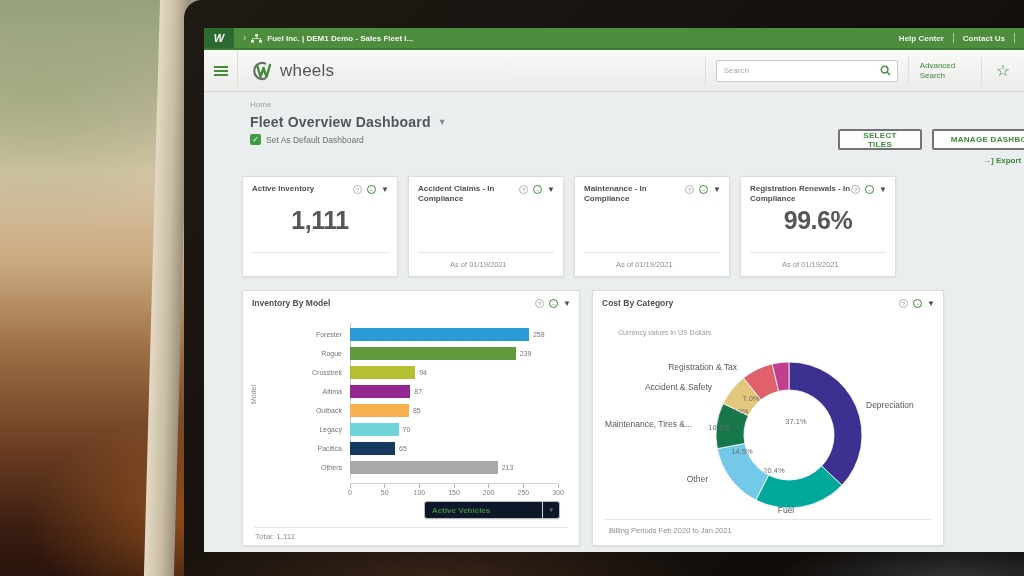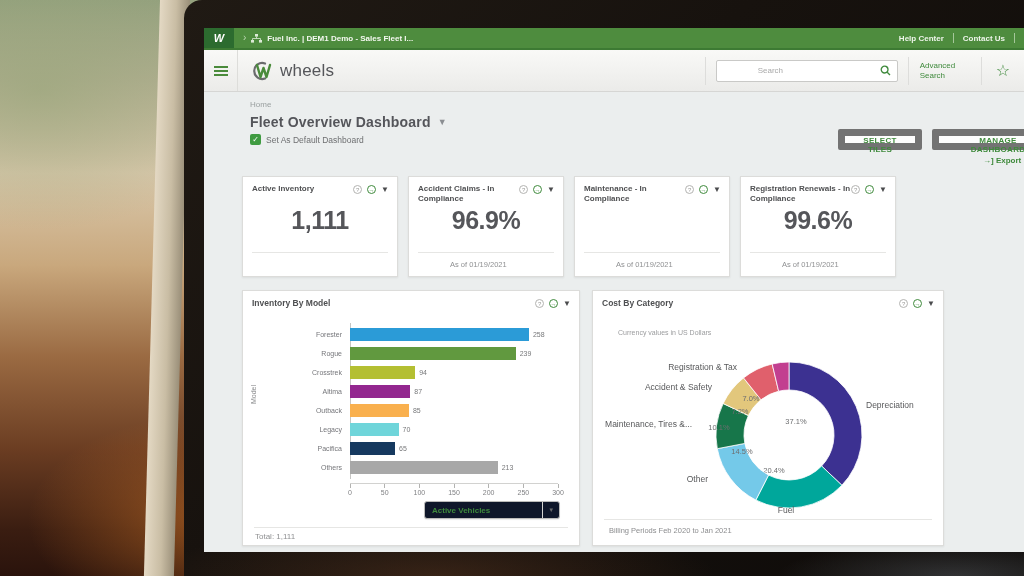--- a/index.html
+++ b/index.html
@@ -49,40 +49,40 @@
     background:linear-gradient(#f9f9f7,#ebebe9); border-bottom:1px solid #d6d6d4;
     display:flex; align-items:center; }
   .menu-btn { width:34px; height:100%; border-right:1px solid #ddddda; display:flex;
     align-items:center; justify-content:center; cursor:pointer; }
   .hamburger { width:14px; height:2px; background:#4a8b3b; box-shadow:0 -4px 0 #4a8b3b, 0 4px 0 #4a8b3b; }
   .logo { margin-left:13px; display:flex; align-items:center; gap:5px; }
   .logo-text { font-size:17px; color:#55565a; letter-spacing:.2px; }
   .ab-spacer { flex:1; }
   .ab-sep { width:1px; height:28px; background:#dddddb; flex:0 0 auto; }
   .searchbox { width:182px; height:22px; background:#fff; border:1px solid #c9c9c7; border-radius:2px;
-    display:flex; align-items:center; margin:0 10px;padding-left:34px; }
+    display:flex; align-items:center; margin:0 10px; }
   .searchbox input { flex:1; border:none; outline:none; font-size:8px; padding:0 7px;
     color:#555; background:transparent; font-family:"Liberation Sans",sans-serif; }
   .searchbox input::placeholder { color:#a9a9a9; }
   .search-ico { margin-right:6px; display:flex; }
   .adv { font-size:8px; color:#3f8a3c; width:50px; line-height:1.25; margin:0 11px; cursor:pointer; }
   .star { font-size:16px; color:#3f8a3c; margin:0 14px; cursor:pointer; line-height:1; }
 
   
   .content { position:absolute; top:64px; left:0; right:0; bottom:0; }
   .breadcrumb { position:absolute; left:46px; top:8px; font-size:8px; color:#9aa0a0; }
   .page-title-row { position:absolute; left:46px; top:22px; display:flex; align-items:center; }
   .page-title { font-size:14px; font-weight:bold; color:#54555a; letter-spacing:.2px; }
   .title-caret { font-size:9px; color:#8b8e92; margin-left:7px; cursor:pointer; }
   .default-row { position:absolute; left:46px; top:42px; display:flex; align-items:center; }
   .checkbox { width:11px; height:11px; background:#3f9b41; border-radius:2px; color:#fff;
     font-size:8px; line-height:11px; text-align:center; cursor:pointer; }
   .default-label { font-size:8.5px; color:#6e6f71; margin-left:5px; }
 
-  .btn { position:absolute; top:37px; height:21px; background:#fdfdfd; border:7px solid #737373;
+  .btn { position:absolute; top:37px; height:21px; background:#fdfdfd; border:2px solid #737373;
     border-radius:2px; color:#3f8a3c; font-size:8px; font-weight:bold; letter-spacing:.3px;
     padding:0 12px; cursor:pointer; font-family:"Liberation Sans",sans-serif; }
   .btn-select { left:634px; width:84px; }
   .btn-manage { left:728px; width:132px; }
   .export-link { position:absolute; left:779px; top:64px; font-size:8px; font-weight:bold;
     color:#3f8a3c; cursor:pointer; white-space:nowrap; }
 
   
   .card { background:#fff; border:1px solid #dcdcda; box-shadow:0 1px 2px rgba(0,0,0,.07);
     position:relative; }
@@ -228,21 +228,20 @@
 
       <section class="card kpi-card">
         <div class="card-head">
           <span class="card-title">Accident Claims - In Compliance</span>
           <span class="trio">
             <span class="icon-help">?</span>
             <span class="icon-goto">→</span>
             <span class="icon-caret">▼</span>
           </span>
         </div>
-        <div class="kpi-value">96.9%</div>
         <div class="kpi-divider"></div>
         <div class="kpi-asof">As of 01/19/2021</div>
       </section>
 
       <section class="card kpi-card">
         <div class="card-head">
           <span class="card-title">Maintenance - In Compliance</span>
           <span class="trio">
             <span class="icon-help">?</span>
             <span class="icon-goto">→</span>

